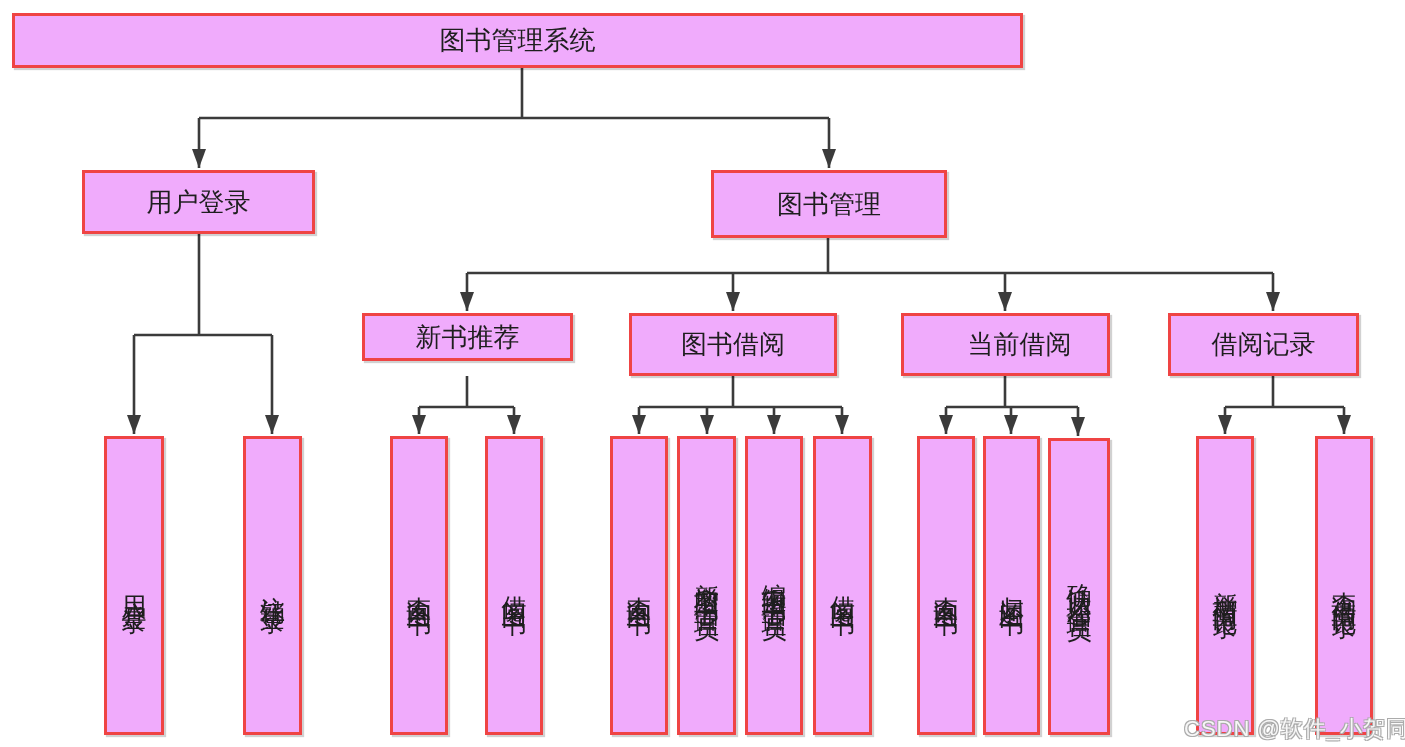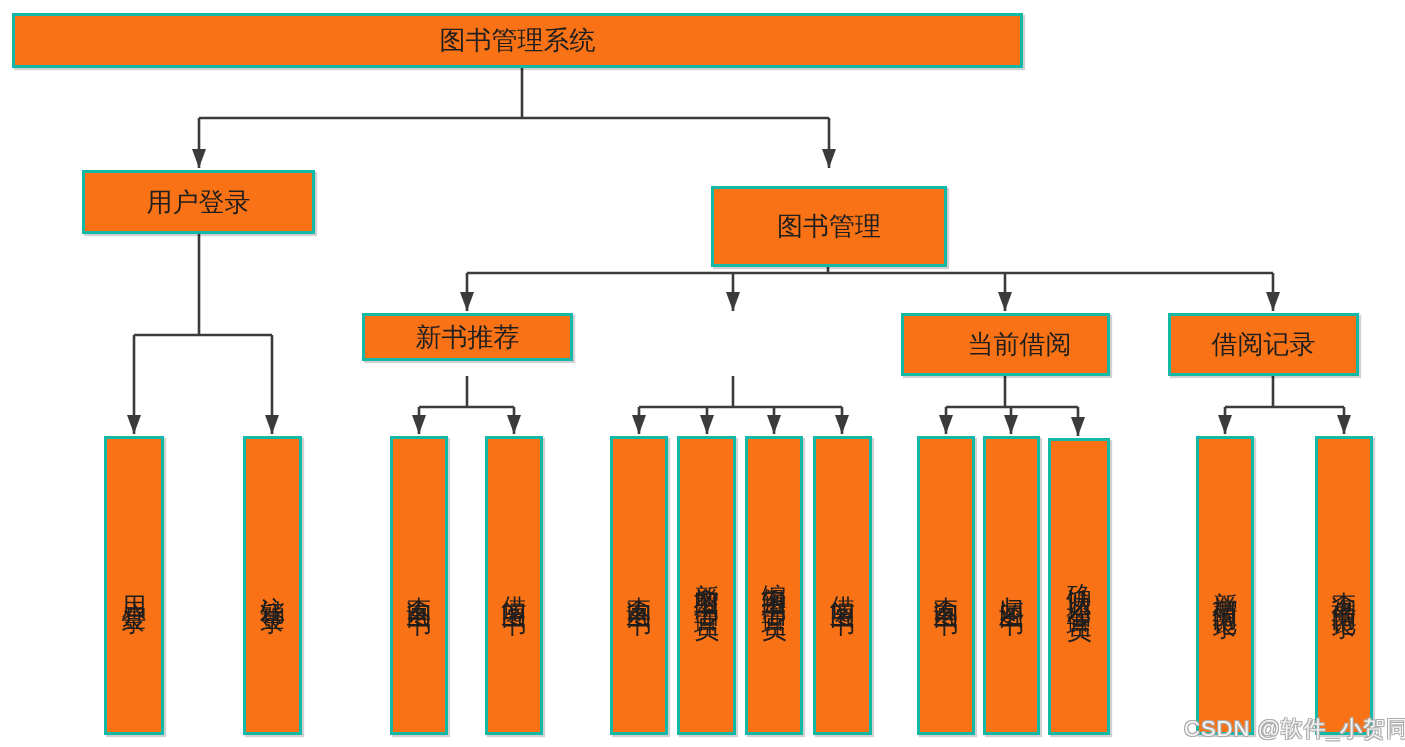--- a/index.html
+++ b/index.html
@@ -18,22 +18,22 @@
   .connectors {
     position: absolute;
     left: 0;
     top: 0;
     width: 1405px;
     height: 747px;
   }
   .box {
     position: absolute;
     box-sizing: border-box;
-    background: #f97316;
-    border: 3px solid #14b8a6;
+    background: #f0abfc;
+    border: 3px solid #ef4444;
     box-shadow: 2px 2px 1px rgba(0,0,0,0.18);
     display: flex;
     align-items: center;
     justify-content: center;
     color: #1e1e1e;
     font-size: 26px;
     line-height: 1.1;
     white-space: nowrap;
   }
   .vbox {
@@ -110,26 +110,29 @@
     </g>
   </svg>
 
   <div class="box" style="left:12px; top:13px; width:1011px; height:55px;">
     <span>图书管理系统</span>
   </div>
 
   <div class="box" style="left:82px; top:170px; width:233px; height:64px;">
     <span>用户登录</span>
   </div>
-  <div class="box" style="left:711px; top:186px; width:236px; height:81px;">
+  <div class="box" style="left:711px; top:170px; width:236px; height:68px;">
     <span>图书管理</span>
   </div>
 
   <div class="box" style="left:362px; top:313px; width:211px; height:48px;">
     <span>新书推荐</span>
+  </div>
+  <div class="box" style="left:629px; top:313px; width:208px; height:63px;">
+    <span>图书借阅</span>
   </div>
   <div class="box" style="left:901px; top:313px; width:209px; height:63px;padding-left:28px;">
     <span>当前借阅</span>
   </div>
   <div class="box" style="left:1168px; top:313px; width:191px; height:63px;">
     <span>借阅记录</span>
   </div>
 
   <div class="box vbox" style="left:104px; top:436px; width:60px; height:299px;">
     <span>用户登录</span>

